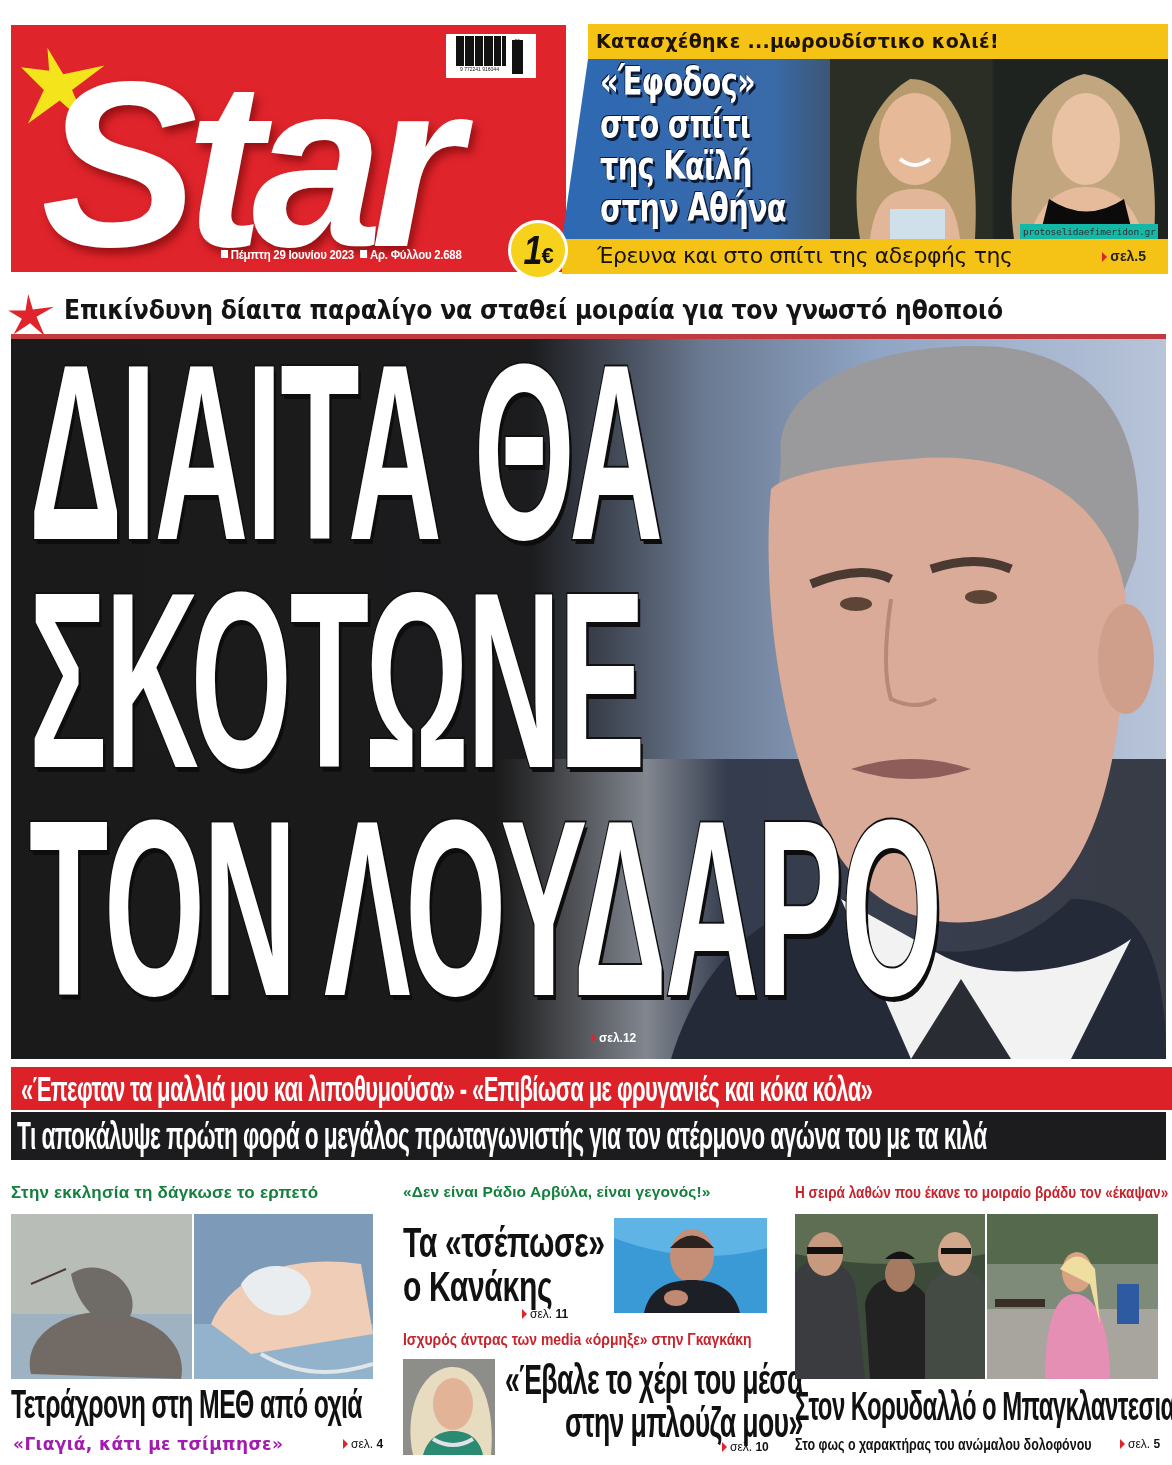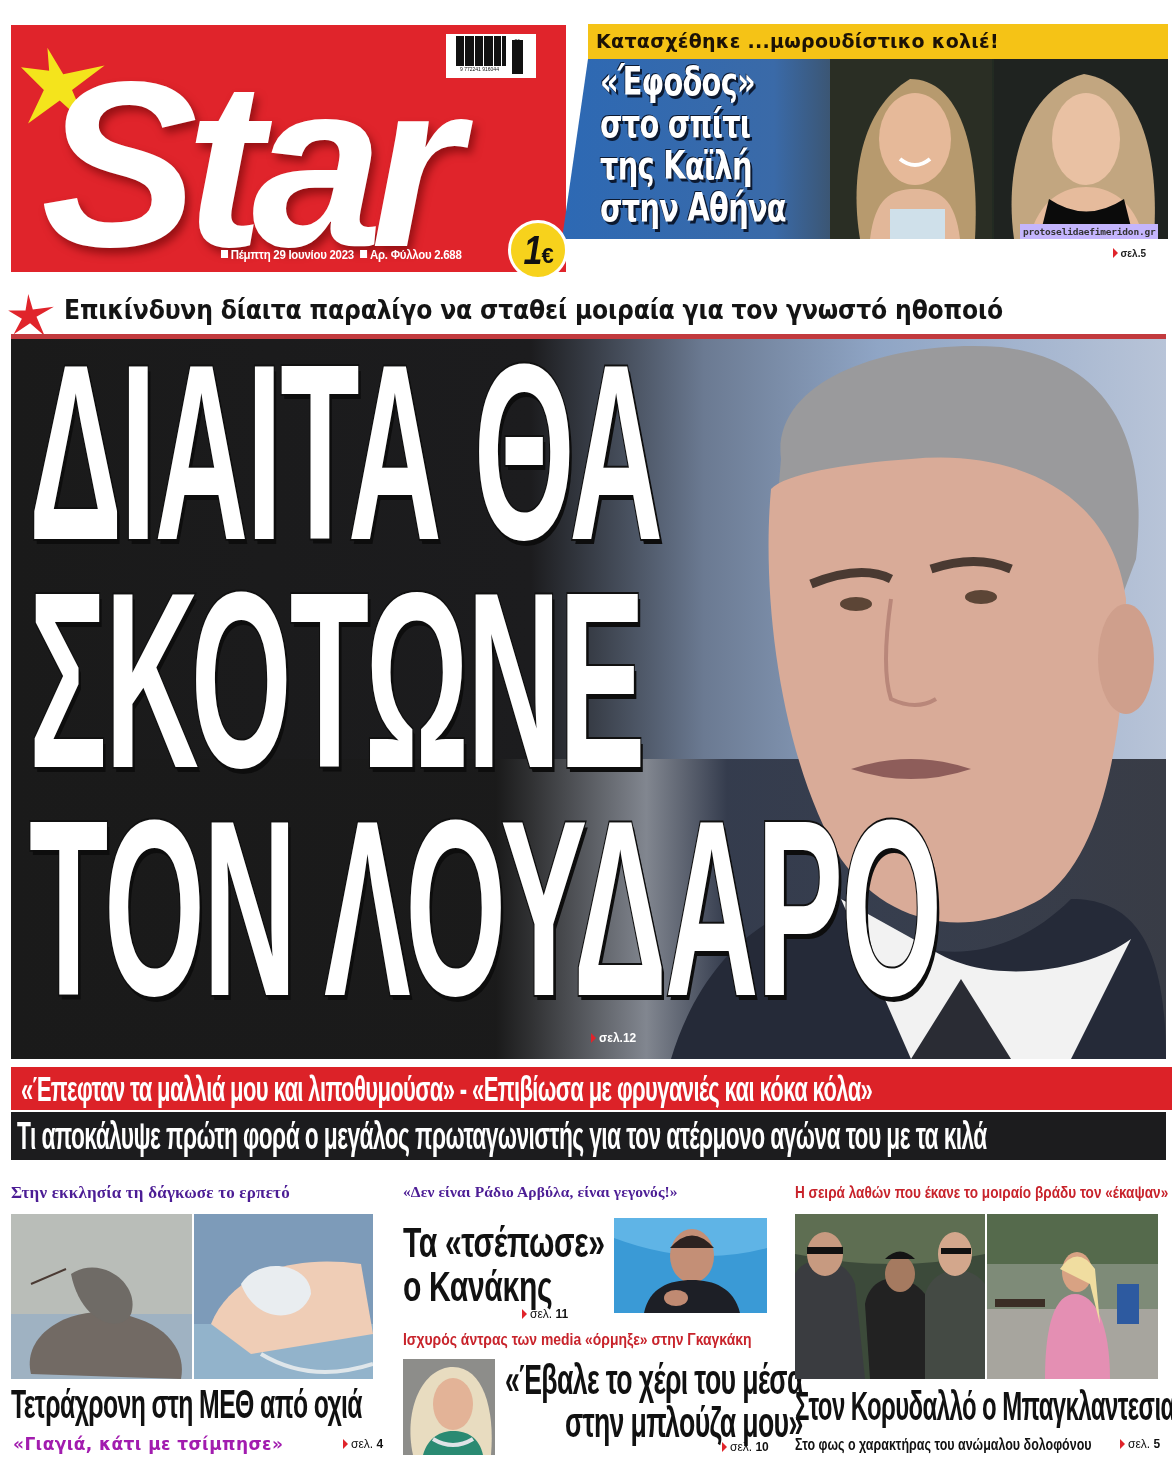--- a/index.html
+++ b/index.html
@@ -67,26 +67,26 @@
   }
   .teaser .photo-a { position: absolute; left: 268px; top: 0; width: 162px; height: 180px; }
   .teaser .photo-b { position: absolute; left: 432px; top: 0; width: 174px; height: 180px; }
   .teaser .band-bottom {
     position: absolute; left: 0; top: 217px; width: 606px; height: 35px; background: #f5c316;
     clip-path: polygon(0 0, 100% 0, 100% 100%, 0 100%);
     font-family: "DejaVu Sans", sans-serif; font-size: 22px; color: #1a1206; line-height: 33px;
     padding-left: 35px; white-space: nowrap; letter-spacing: -0.4px; overflow: hidden;
   }
   .teaser .page-ref {
-    position: absolute; right: 22px; top: 226px; font-size: 10px; font-weight: 700; color: #222;
+    position: absolute; right: 22px; top: 226px; font-size: 14px; font-weight: 700; color: #222;
     font-family: "Liberation Sans", sans-serif;
   }
   .watermark {
-    position: absolute; left: 1020px; top: 224px; background: #c4b5fd; color: #333;
-    font-family: "DejaVu Sans Mono", monospace; font-weight: 700; font-size: 9.5px; padding: 2px 3px;
+    position: absolute; left: 1020px; top: 224px; background: #14b8a6; color: #333;
+    font-family: "DejaVu Sans Mono", monospace; font-weight: 400; font-size: 9.5px; padding: 2px 3px;
     z-index: 6; letter-spacing: -0.2px;
   }
 
   
   .kicker { left: 8px; top: 292px; width: 1158px; height: 40px; text-align: right; }
   .kicker .star-icon { position: absolute; left: 0; top: 2px; width: 46px; height: 42px; }
   .kicker .text {
     position: absolute; left: 56px; top: 3px; font-family: "DejaVu Sans", sans-serif; font-weight: 700;
     font-size: 26px; color: #141414; white-space: nowrap; letter-spacing: -0.2px;
     transform: scaleX(0.905); transform-origin: left top;
@@ -118,21 +118,21 @@
     position: absolute; left: 10px; top: 2px; color: #fff; font-family: "Liberation Sans", sans-serif; font-weight: 700;
     font-size: 35px; white-space: nowrap; letter-spacing: -1px; transform: scaleX(0.63); transform-origin: left top;
   }
   .dark-band { left: 11px; top: 1112px; width: 1155px; height: 48px; background: #1c1c1e; overflow: hidden; }
   .dark-band .text {
     position: absolute; left: 6px; top: 3px; color: #fff; font-family: "Liberation Sans", sans-serif; font-weight: 700;
     font-size: 38px; white-space: nowrap; letter-spacing: -1px; transform: scaleX(0.60); transform-origin: left top;
   }
 
   
-  .col-label-red { color: #4c1d95; font-family: Liberation Serif, serif; font-weight: 700; white-space: nowrap; }
+  .col-label-red { color: #15803d; font-family: Liberation Sans, sans-serif; font-weight: 700; white-space: nowrap; }
   .cond { font-family: "Liberation Sans", sans-serif; font-weight: 700; white-space: nowrap; transform-origin: left top; }
 
   .c1-label { left: 11px; top: 1183px; font-size: 17px; letter-spacing: 0.2px; }
   .c1-photo { left: 11px; top: 1214px; width: 362px; height: 165px; overflow: hidden; }
   .c1-head { left: 11px; top: 1382px; font-size: 40px; color: #111; letter-spacing: -1px; transform: scaleX(0.62); }
   .c1-sub { left: 13px; top: 1434px; font-family: "DejaVu Sans", sans-serif; font-weight: 700; font-size: 17px; color: #a21caf; white-space: nowrap; letter-spacing: 0.4px; }
   .c1-ref { left: 330px; top: 1437px; padding-left: 13px; }
 
   .c2-label { left: 403px; top: 1183px; font-size: 15.5px; letter-spacing: 0.1px; }
   .c2-head { left: 403px; top: 1220px; font-size: 43px; line-height: 44px; color: #111; letter-spacing: -0.5px; transform: scaleX(0.7); }
@@ -203,20 +203,21 @@
       <path d="M70,100 Q85,112 100,100" stroke="#fff" stroke-width="4" fill="none"></path>
     </svg>
     <svg class="photo-b" viewBox="0 0 174 180" preserveAspectRatio="none">
       <rect width="174" height="180" fill="#1f2320"></rect>
       <path d="M20,180 C10,110 30,30 90,15 C150,25 165,100 160,180 Z" fill="#c2a680"></path>
       <ellipse cx="92" cy="80" rx="34" ry="46" fill="#e9c1a3"></ellipse>
       <path d="M35,180 C45,140 70,128 92,128 C115,128 140,140 150,180 Z" fill="#e6bb9c"></path>
       <path d="M45,180 L55,140 Q92,165 130,140 L140,180 Z" fill="#0b0b0b"></path>
     </svg>
   </div>
+  <div class="band-bottom">Έρευνα και στο σπίτι της αδερφής της</div>
   <div class="page-ref"><span class="tri"></span><span>σελ.5</span></div>
 </div>
 <div class="watermark">protoselidaefimeridon.gr</div>
 
 <div class="abs kicker">
   <svg class="star-icon" viewBox="0 0 50 46">
     <polygon points="22,0 27,17 50,14 31,25 40,46 24,32 6,44 15,27 0,18 19,18" fill="#e0242b"></polygon>
   </svg>
   <div class="text">Επικίνδυνη δίαιτα παραλίγο να σταθεί μοιραία για τον γνωστό ηθοποιό</div>
 </div>

